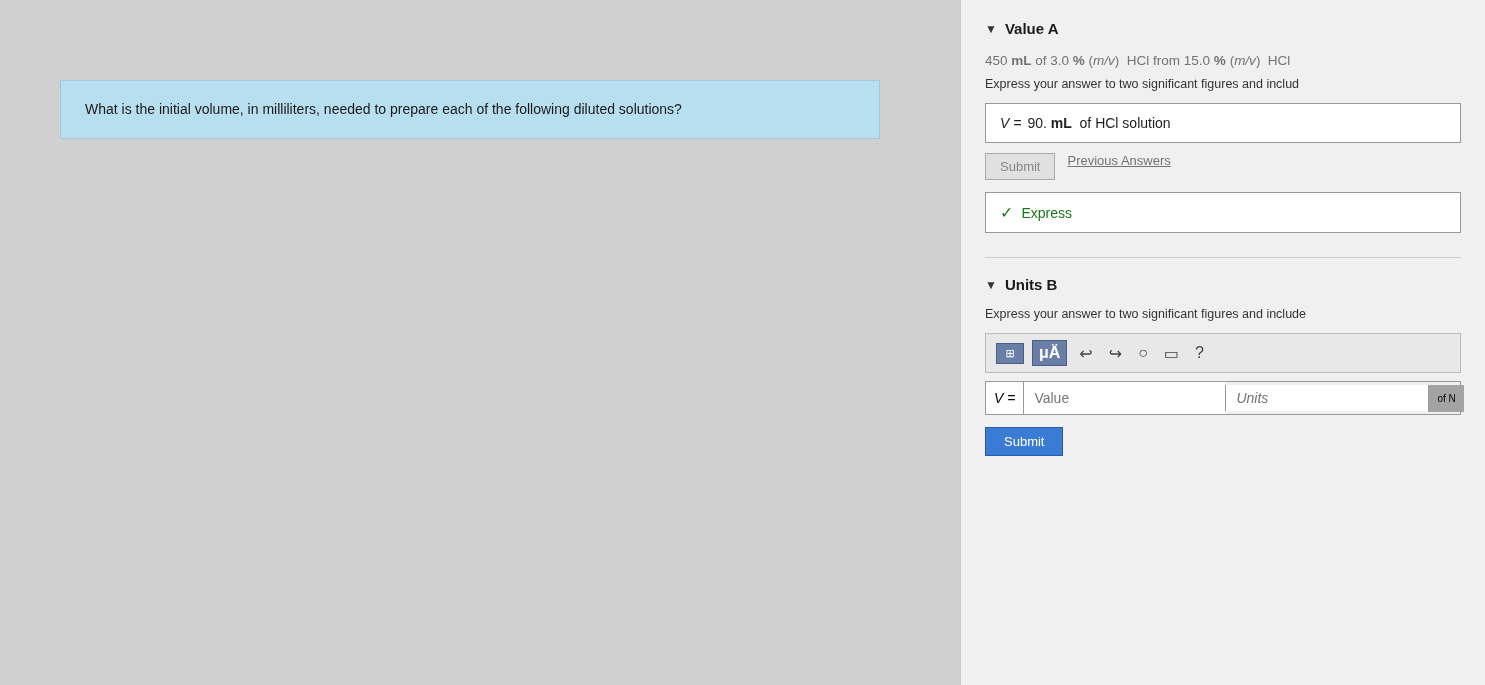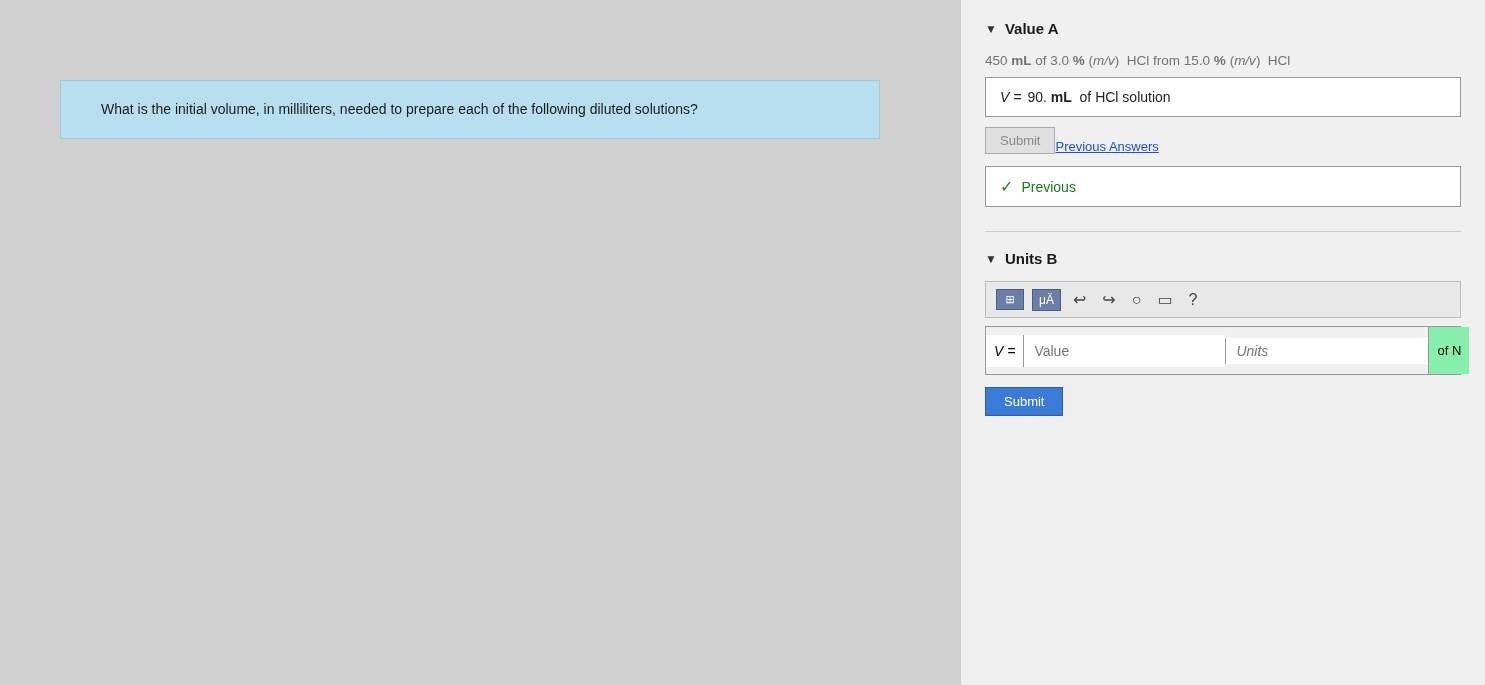--- a/index.html
+++ b/index.html
@@ -19,21 +19,21 @@
       background: #d0d0d0;
       position: relative;
       display: flex;
       align-items: flex-start;
       padding: 80px 60px 0 60px;
     }
 
     .question-box {
       background: #b8dff0;
       border: 1px solid #a0c8e0;
-      padding: 18px 40px;
+      padding: 18px 24px;
       font-size: 14px;
       color: #1a1a1a;
       line-height: 1.5;
       width: 820px;
     }
 
     
     .right-panel {
       width: 525px;
       height: 685px;
@@ -87,36 +87,37 @@
       align-items: center;
     }
 
     .answer-box .eq {
       font-style: italic;
       margin-right: 6px;
     }
 
     .submit-row {
       display: flex;
-      align-items: flex-end;
+      align-items: flex-start;
+      gap: 12px;
       margin-bottom: 12px;
     }
 
     .submit-btn {
       background: #e0e0e0;
       border: 1px solid #aaa;
       color: #888;
       font-size: 13px;
       padding: 5px 14px;
       cursor: not-allowed;
     }
 
     .prev-answers-link {
       font-size: 13px;
-      color: #1d4ed8;
+      color: #737373;
       text-decoration: underline;
       cursor: pointer;
     }
 
     .correct-box {
       border: 1px solid #999;
       background: #fff;
       padding: 10px 14px;
       font-size: 14px;
       color: #1a7a1a;
@@ -152,21 +153,22 @@
       border: 1px solid #4a5f88;
       color: white;
       font-size: 11px;
       padding: 3px 6px;
       cursor: pointer;
       min-width: 28px;
       text-align: center;
     }
 
     .toolbar-btn.greek {
-      font-size: 12px;
+      font-size: 16px;
+      font-weight: bold;
     }
 
     .toolbar-icon-btn {
       background: none;
       border: none;
       font-size: 16px;
       cursor: pointer;
       color: #444;
       padding: 2px 4px;
     }
@@ -204,23 +206,23 @@
       border-left: 1px solid #999;
       outline: none;
       font-size: 14px;
       font-style: italic;
       color: #888;
       padding: 5px 10px;
       background: #fff;
     }
 
     .of-text {
-      font-size: 13px;
-      padding: 16px 8px;
-      background: #86efac;
+      font-size: 10px;
+      padding: 8px 8px;
+      background: #a3a3a3;
       white-space: nowrap;
       border-left: 1px solid #999;
     }
 
     .submit-btn-blue {
       background: #3a7bd5;
       border: 1px solid #2a5bb5;
       color: white;
       font-size: 13px;
       padding: 6px 18px;
@@ -241,46 +243,48 @@
   <div class="part-section">
     <div class="part-header">
       <span class="arrow">▼</span>
       <span>Value A</span>
     </div>
 
     <div class="problem-text">
       450 <b>mL</b> of 3.0 <b>%</b> (<i>m/v</i>)&nbsp; HCl from 15.0 <b>%</b> (<i>m/v</i>)&nbsp; HCl
     </div>
 
+    <div class="express-text">Express your answer to two significant figures and includ</div>
 
     <div class="answer-box">
       <span class="eq"><i>V</i> =</span>
       <span>90.&nbsp;<b>mL</b>&nbsp; of HCl solution</span>
     </div>
 
     <div class="submit-row">
       <button class="submit-btn">Submit</button>
       <a class="prev-answers-link">Previous Answers</a>
     </div>
 
     <div class="correct-box">
       <span class="check-icon">✓</span>
-      <span>Previous</span>
+      <span>Express</span>
     </div>
   </div>
 
   <div class="divider"></div>
 
   <div class="part-section">
     <div class="part-header">
       <span class="arrow">▼</span>
       <span>Units B</span>
     </div>
 
 
+    <div class="express-text">Express your answer to two significant figures and include</div>
 
     <div class="input-toolbar">
       <button class="toolbar-btn">⊞</button>
       <button class="toolbar-btn greek">μÄ</button>
       <button class="toolbar-icon-btn">↩</button>
       <button class="toolbar-icon-btn">↪</button>
       <button class="toolbar-icon-btn">○</button>
       <button class="toolbar-icon-btn">▭</button>
       <button class="toolbar-icon-btn">?</button>
     </div>

